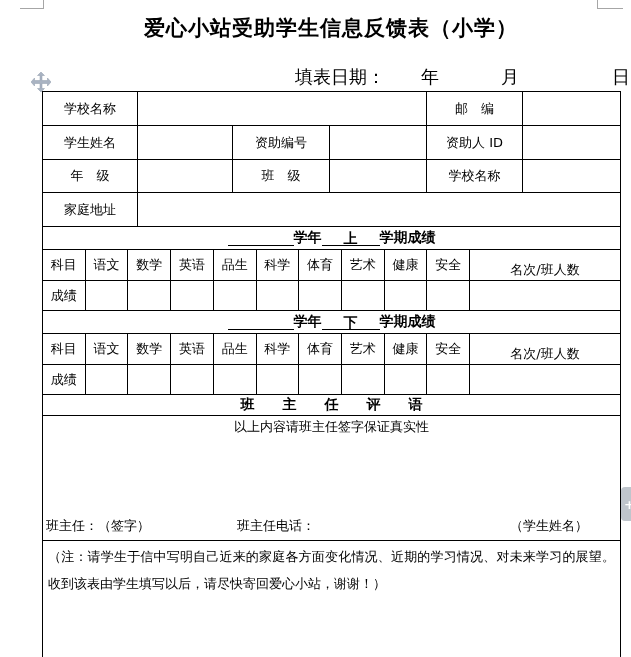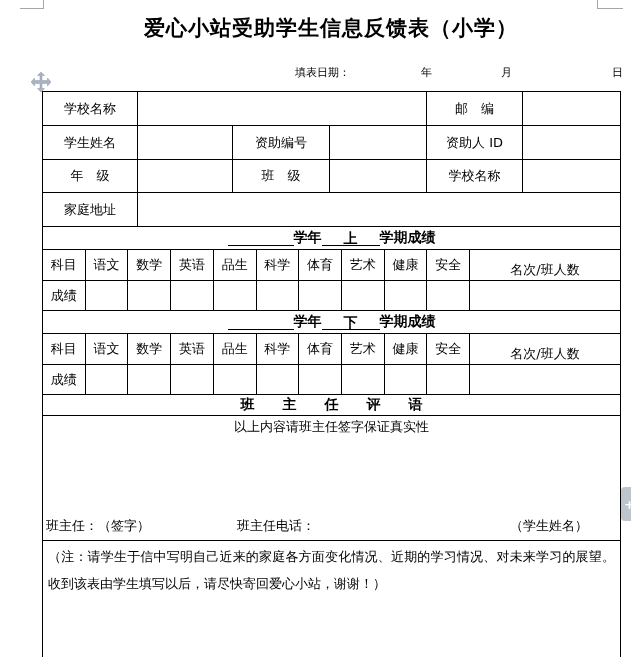--- a/index.html
+++ b/index.html
@@ -10,21 +10,21 @@
   
   .mark { position:absolute; border:0 solid #a6a6a6; }
   .mark-tl { left:20px; top:0; width:23px; height:8px; border-bottom-width:1px; border-right-width:1px; }
   .mark-tr { left:597px; top:0; width:25px; height:8px; border-bottom-width:1px; border-left-width:1px; }
 
   .title {
     position:absolute; left:42px; top:14px; width:578px;
     text-align:center; font-size:21px; font-weight:bold; letter-spacing:1px;
   }
 
-  .dateline { position:absolute; top:65px; left:0; width:631px; height:18px; font-size:11px; }
+  .dateline { position:absolute; top:65px; left:0; width:631px; height:18px; font-size:18px; }
   .dateline span { position:absolute; white-space:nowrap; }
   .dl-label { left:295px; }
   .dl-year  { left:421px; }
   .dl-month { left:501px; }
   .dl-day   { left:612px; }
 
   
   .move-handle { position:absolute; left:31px; top:72px; width:20px; height:20px; }
 
   

